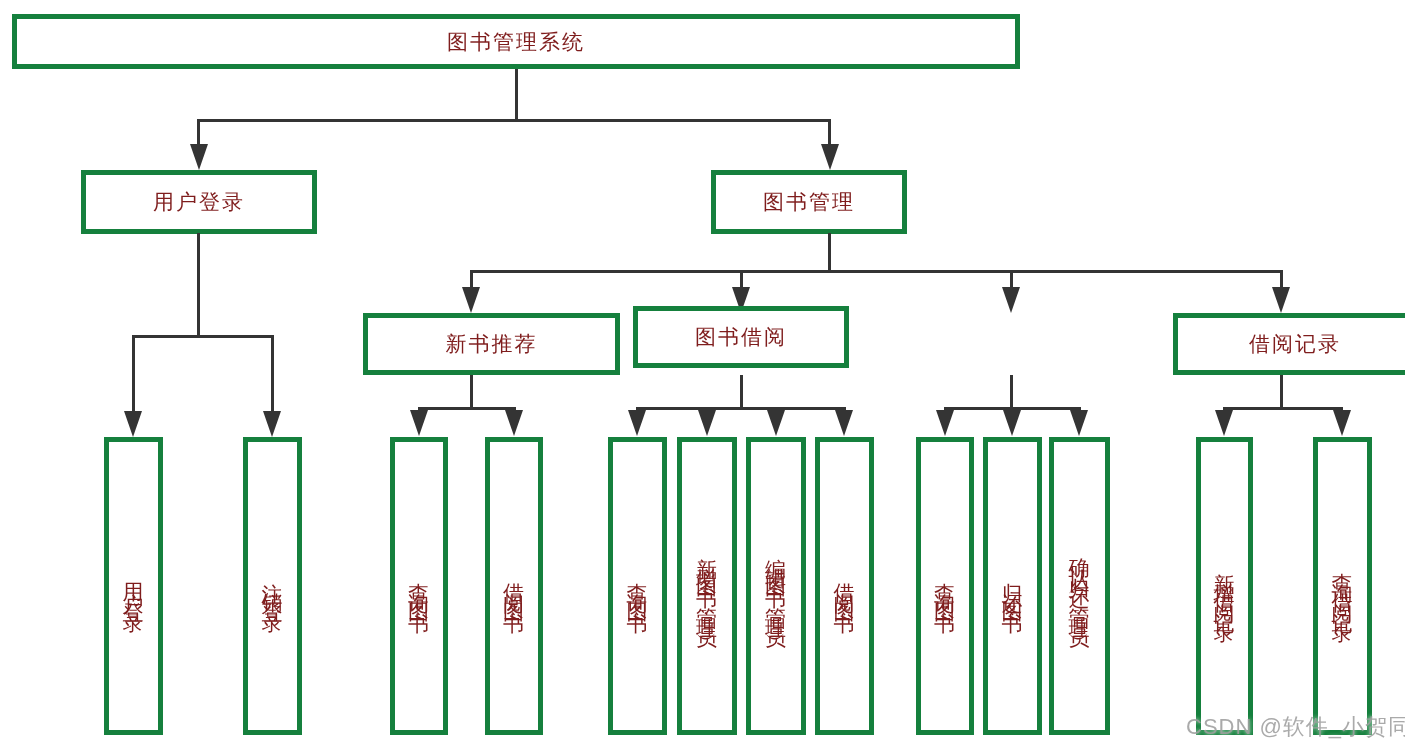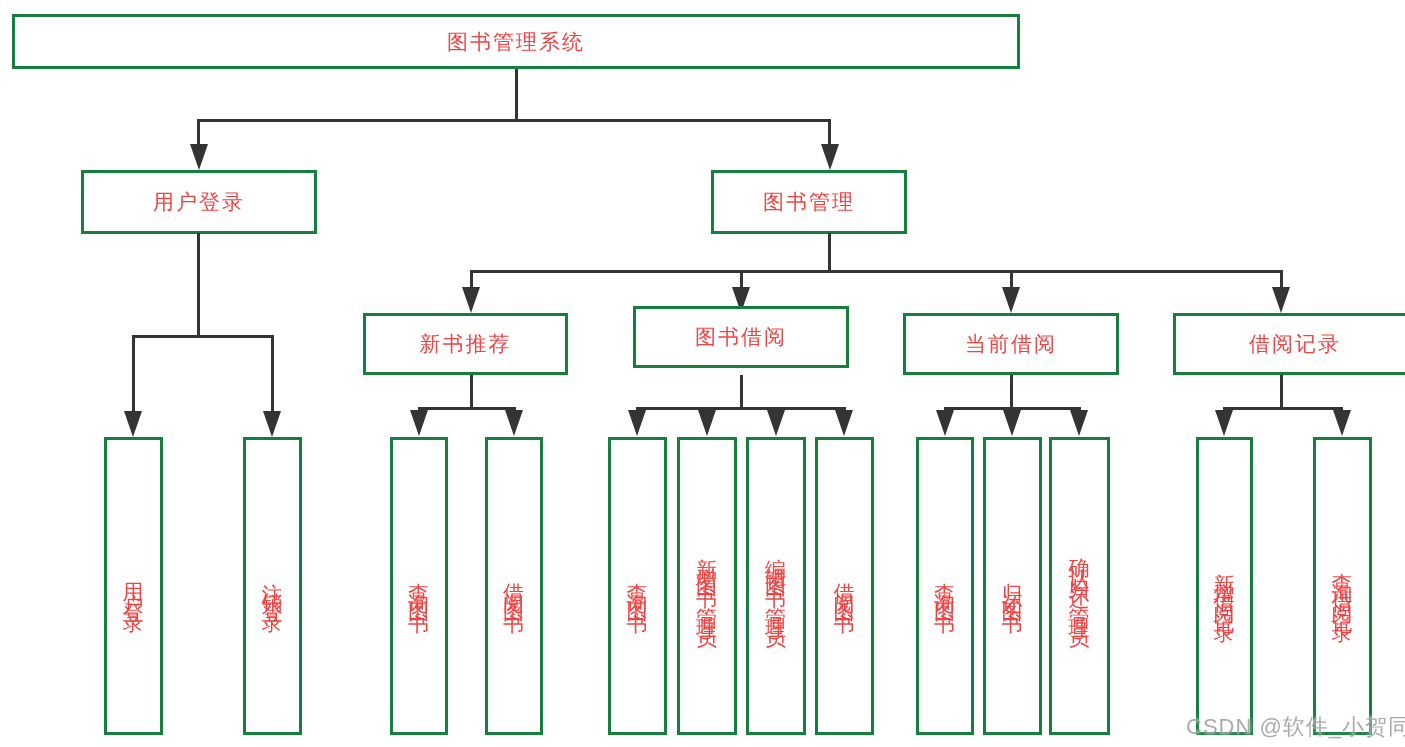--- a/index.html
+++ b/index.html
@@ -6,26 +6,26 @@
   #canvas{
     position:relative;
     width:1405px;height:747px;
     background:#ffffff;
     font-family:"Liberation Sans","DejaVu Sans",sans-serif;
     overflow:hidden;
   }
   .box{
     position:absolute;
     box-sizing:border-box;
-    border:3px solid #15803d;
+    border:5px solid #15803d;
     background:#ffffff;
     display:flex;
     align-items:center;
     justify-content:center;
-    color:#ef4444;
+    color:#7f1d1d;
   }
   .hbox{font-size:21px;letter-spacing:2px;}
   .vbox{
     writing-mode:vertical-rl;
     text-orientation:mixed;
     font-size:21px;
     letter-spacing:10px;
     line-height:1;
   }
   .vbox span{display:block;}
@@ -82,28 +82,25 @@
   <div class="hline" style="left:470px;top:270px;width:812px;height:3px;"></div>
   <div class="vline" style="left:470px;top:270px;width:3px;height:20px;"></div>
   <div class="vline" style="left:740px;top:270px;width:3px;height:20px;"></div>
   <div class="vline" style="left:1010px;top:270px;width:3px;height:20px;"></div>
   <div class="vline" style="left:1280px;top:270px;width:3px;height:20px;"></div>
   <div class="arrow" style="left:462px;top:287px;"></div>
   <div class="arrow" style="left:732px;top:287px;"></div>
   <div class="arrow" style="left:1002px;top:287px;"></div>
   <div class="arrow" style="left:1272px;top:287px;"></div>
 
-  <div class="box hbox" style="left:363px;top:313px;width:205px;height:62px;">
+  <div class="box hbox" style="left:363px;top:313px;width:257px;height:62px;">
     <span>新书推荐</span>
   </div>
   <div class="box hbox" style="left:633px;top:306px;width:216px;height:62px;justify-content:center;">
     <span>图书借阅</span>
-  </div>
-  <div class="box hbox" style="left:903px;top:313px;width:216px;height:62px;">
-    <span>当前借阅</span>
   </div>
   <div class="box hbox" style="left:1173px;top:313px;width:244px;height:62px;">
     <span>借阅记录</span>
   </div>
 
   <div class="vline" style="left:470px;top:375px;width:3px;height:34px;"></div>
   <div class="hline" style="left:418px;top:407px;width:98px;height:3px;"></div>
   <div class="arrow" style="left:410px;top:410px;"></div>
   <div class="arrow" style="left:505px;top:410px;"></div>
 

